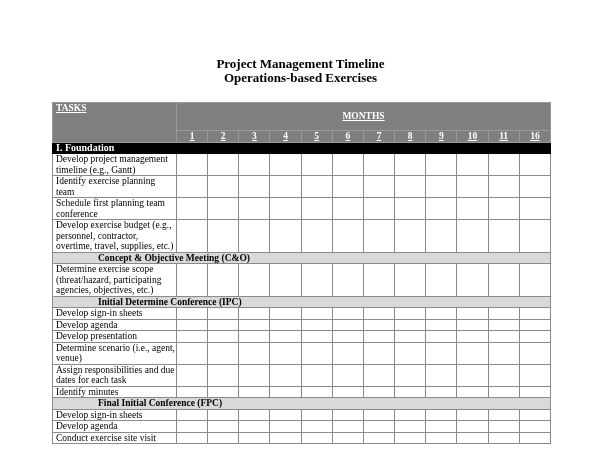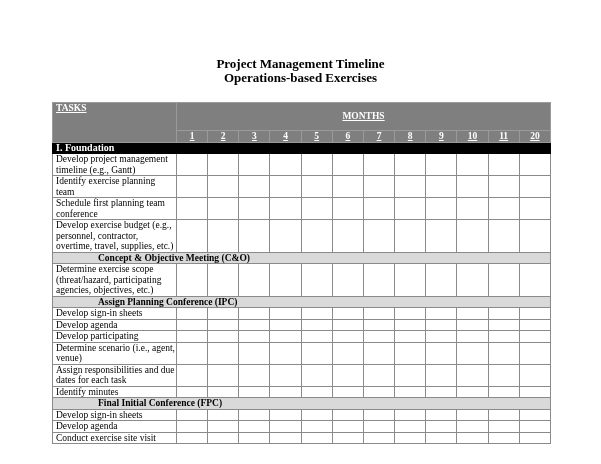--- a/index.html
+++ b/index.html
@@ -55,21 +55,21 @@
         <th>2</th>
         <th>3</th>
         <th>4</th>
         <th>5</th>
         <th>6</th>
         <th>7</th>
         <th>8</th>
         <th>9</th>
         <th>10</th>
         <th>11</th>
-        <th>20</th>
+        <th>16</th>
       </tr>
   </thead>
   <tbody id="table-body">
       <tr class="sec-black">
         <td colspan="13">I.  Foundation</td>
       </tr>
       <tr>
         <td>Develop project management timeline (e.g., Gantt)</td>
         <td class="cell"></td>
         <td class="cell"></td>
@@ -141,21 +141,21 @@
         <td class="cell"></td>
         <td class="cell"></td>
         <td class="cell"></td>
         <td class="cell"></td>
         <td class="cell"></td>
         <td class="cell"></td>
         <td class="cell"></td>
         <td class="cell"></td>
       </tr>
       <tr class="sec-gray">
-        <td colspan="13">Assign Planning Conference (IPC)</td>
+        <td colspan="13">Initial Determine Conference (IPC)</td>
       </tr>
       <tr>
         <td>Develop sign-in sheets</td>
         <td class="cell"></td>
         <td class="cell"></td>
         <td class="cell"></td>
         <td class="cell"></td>
         <td class="cell"></td>
         <td class="cell"></td>
         <td class="cell"></td>
@@ -174,21 +174,21 @@
         <td class="cell"></td>
         <td class="cell"></td>
         <td class="cell"></td>
         <td class="cell"></td>
         <td class="cell"></td>
         <td class="cell"></td>
         <td class="cell"></td>
         <td class="cell"></td>
       </tr>
       <tr>
-        <td>Develop participating</td>
+        <td>Develop presentation</td>
         <td class="cell"></td>
         <td class="cell"></td>
         <td class="cell"></td>
         <td class="cell"></td>
         <td class="cell"></td>
         <td class="cell"></td>
         <td class="cell"></td>
         <td class="cell"></td>
         <td class="cell"></td>
         <td class="cell"></td>

